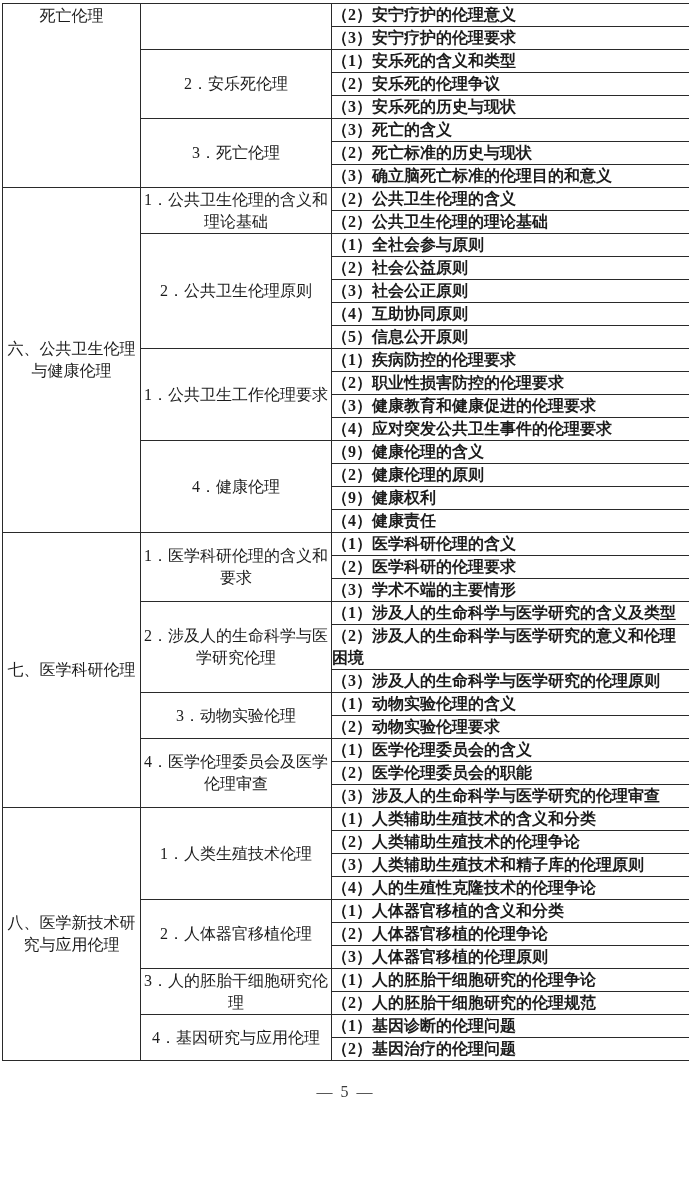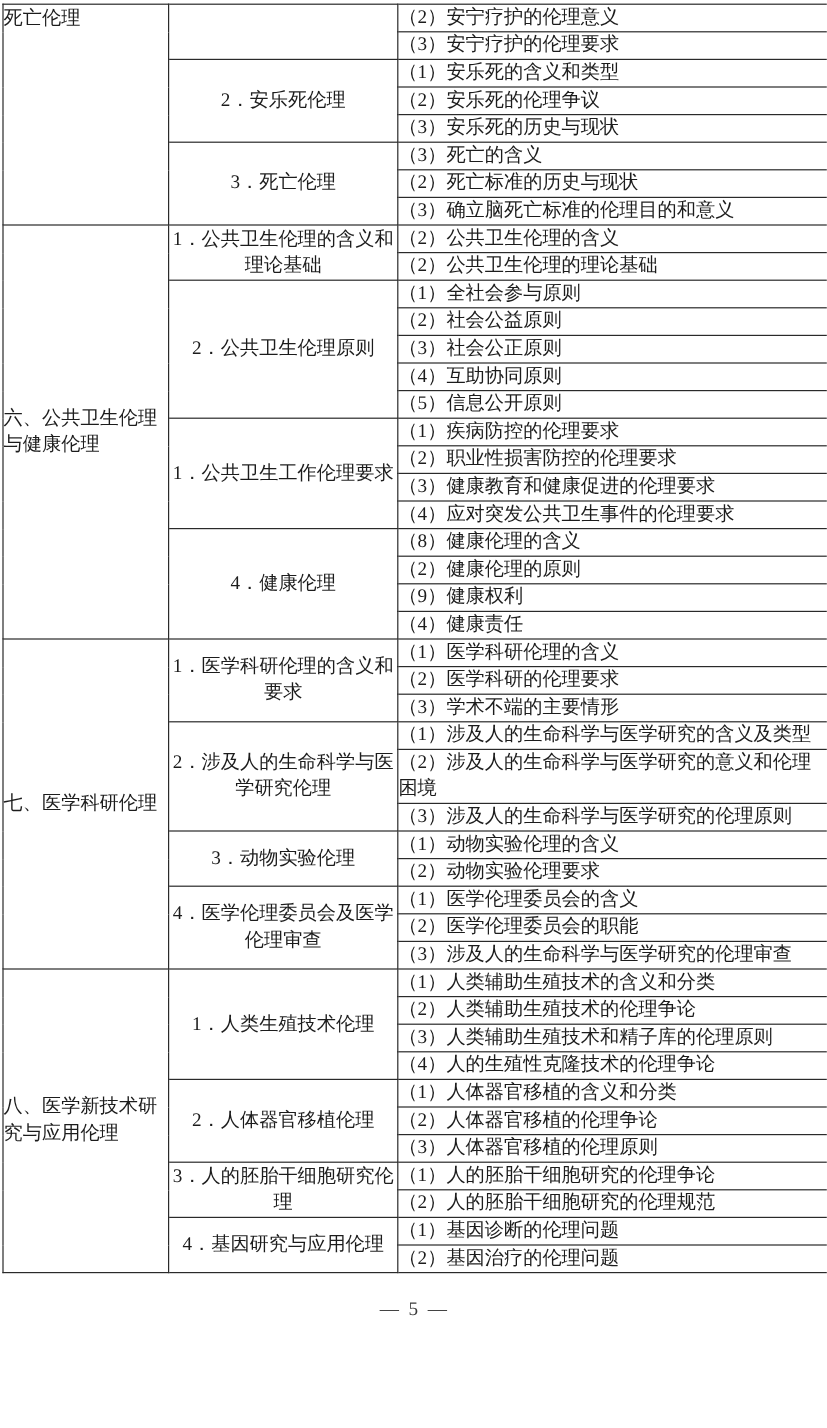--- a/index.html
+++ b/index.html
@@ -27,34 +27,36 @@
     font-size: 16px;
     line-height: 22px;
     padding: 0;
     vertical-align: middle;
     word-wrap: break-word;
   }
   td.c1 {
     width: 137px;
     padding: 0 5px 0 7px;
     vertical-align: middle;
+    text-align: center;
   }
   td.c1.top {
     vertical-align: top;
     padding-top: 1px;
   }
   td.c2 {
     width: 190px;
     padding: 0 21px 0 9px;
     text-align: center;
   }
   td.c3 {
     width: 358px;
     padding: 0 30px 0 8px;
     height: 22px;
+    font-weight: bold;
   }
   .footer {
     margin-top: 22px;
     text-align: center;
     font-size: 16px;
     color: #3a3a3a;
     letter-spacing: 2px;
   }
 </style>
 </head>
@@ -123,21 +125,21 @@
           <td class="c3">（2）职业性损害防控的伦理要求</td>
         </tr>
         <tr>
           <td class="c3">（3）健康教育和健康促进的伦理要求</td>
         </tr>
         <tr>
           <td class="c3">（4）应对突发公共卫生事件的伦理要求</td>
         </tr>
         <tr>
           <td class="c2" rowspan="4"><span>4．健康伦理</span></td>
-          <td class="c3">（8）健康伦理的含义</td>
+          <td class="c3">（9）健康伦理的含义</td>
         </tr>
         <tr>
           <td class="c3">（2）健康伦理的原则</td>
         </tr>
         <tr>
           <td class="c3">（9）健康权利</td>
         </tr>
         <tr>
           <td class="c3">（4）健康责任</td>
         </tr>

